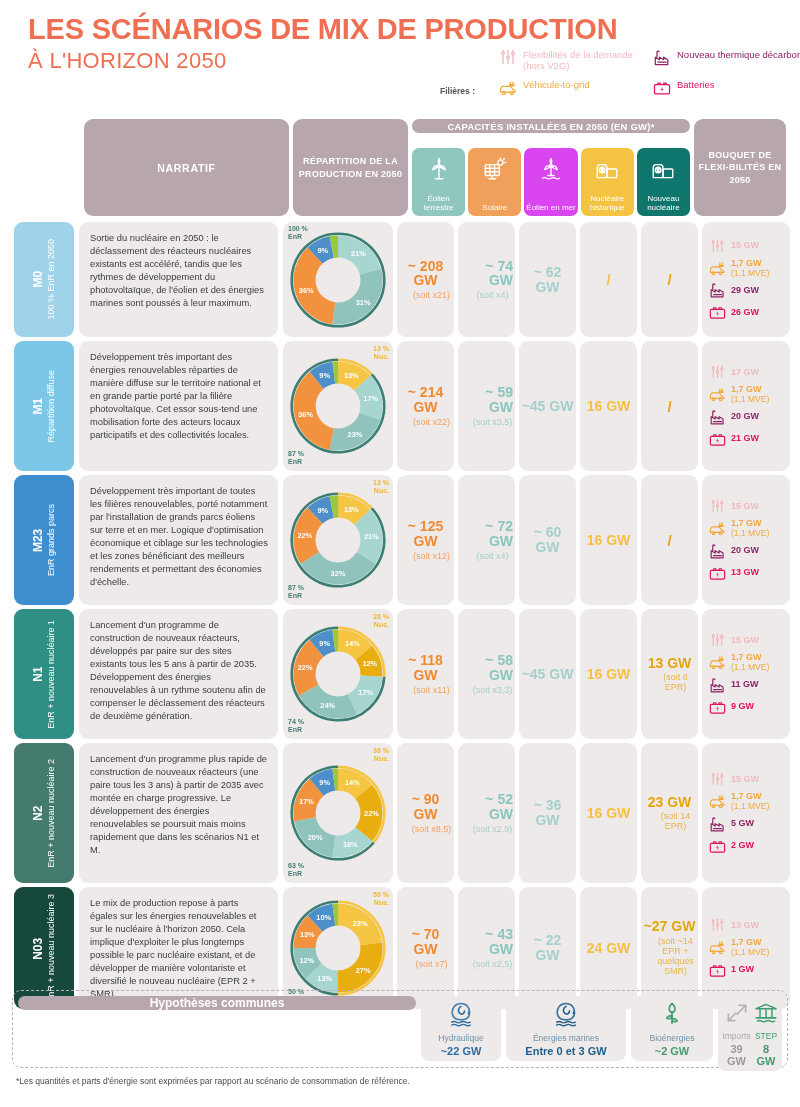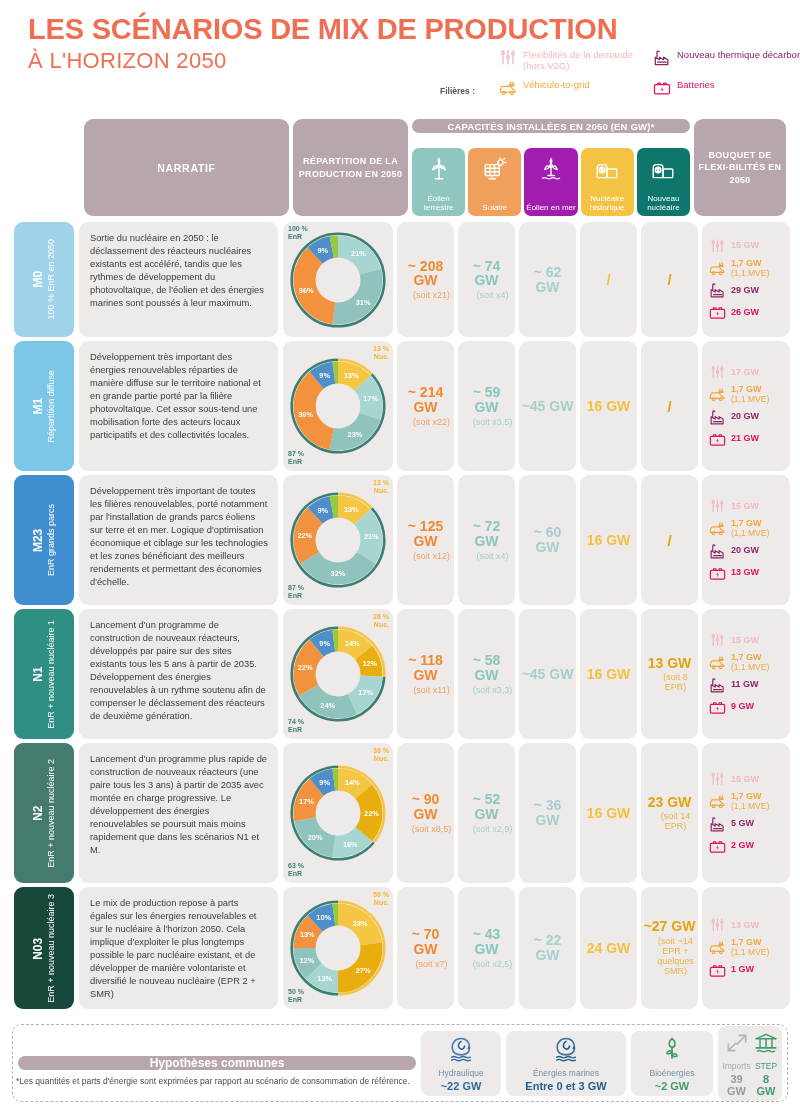--- a/index.html
+++ b/index.html
@@ -127,39 +127,39 @@
   .c-val {
     width: 57px; margin-left: 4px;
     display: flex; flex-direction: column; align-items: center; justify-content: center;
     text-align: center; padding: 4px 2px;
   }
   .v-main { font-size: 14px; font-weight: bold; line-height: 1.06; }
   .v-sub  { font-size: 9px; line-height: 1.12; margin-top: 2px; opacity: 0.75; padding-left: 12px; }
   .v-slash { font-size: 15px; font-weight: bold; }
 
   .col-solaire { color: #f08a31; }
-  .col-eolter  { color: #89c6bd; }
+  .col-eolter  { color: #89c6bd; text-align: right; }
   .col-eolmer  { color: #a3d0cc; }
   .col-nuchist { color: #f5c040; }
   .col-nucnew  { color: #e3a50c; }
 
   .c-flexi {
     width: 88px; margin-left: 4px; padding: 8px 4px 8px 6px;
     display: flex; flex-direction: column; justify-content: center; gap: 3px;
   }
   .fx-line { display: flex; align-items: center; gap: 4px; }
   .fx-ic { flex: 0 0 19px; height: 19px; display: flex; align-items: center; justify-content: center; }
   .fx-tx { font-size: 9px; font-weight: bold; line-height: 1.1; }
   .fx-tx .sm { font-weight: normal; display: block; font-size: 8.5px; }
 
   
   .footer {
-    position: absolute; left: 12px; top: 1024px; width: 776px; height: 78px;
+    position: absolute; left: 12px; top: 990px; width: 776px; height: 78px;
     border: 1.5px dashed #b9b0b0; border-radius: 9px;
-    padding: 5px; display: flex; gap: 5px; align-items: center;
+    padding: 5px; display: flex; gap: 5px; align-items: flex-start;
   }
   .hyp-box {
     flex: 0 0 398px; background: #b8a6ae; border-radius: 8px;
     display: flex; align-items: center; justify-content: center;
     color: #ffffff; font-size: 12px; font-weight: bold;
   }
   .hyp-cell {
     background: #efeaea; border-radius: 8px;
     display: flex; flex-direction: column; align-items: center; justify-content: center;
     padding: 4px 3px; text-align: center;
@@ -272,21 +272,21 @@
             <line x1="3" y1="11.3" x2="16" y2="11.3"></line>
             <line x1="3" y1="14.6" x2="16" y2="14.6"></line>
             <line x1="7.3" y1="8" x2="7.3" y2="18"></line>
             <line x1="11.6" y1="8" x2="11.6" y2="18"></line>
             <line x1="9.5" y1="18" x2="9.5" y2="21"></line>
             <line x1="6.5" y1="21" x2="12.5" y2="21"></line>
           </svg>
         </span>
         <span class="tlab">Solaire</span>
       </div>
-      <div class="th-tech" style="background: #a21caf;">
+      <div class="th-tech" style="background: #d946ef;">
         <span class="tico">
           <svg width="26" height="26" viewBox="0 0 24 24" fill="none" stroke="#fff" stroke-width="1.3" stroke-linecap="round" stroke-linejoin="round">
             <line x1="12" y1="10" x2="12" y2="18"></line>
             <circle cx="12" cy="9" r="1.2"></circle>
             <path d="M12 8 C11 5 11.2 3.6 12 2.5 C12.8 3.6 13 5 12 8 Z"></path>
             <path d="M11.2 9.6 C8.6 8.6 7.3 9 6.2 12.6 C7.8 12.6 9.7 11.4 11.2 9.6 Z"></path>
             <path d="M12.8 9.6 C15.4 8.6 16.7 9 17.8 12.6 C16.2 12.6 14.3 11.4 12.8 9.6 Z"></path>
             <line x1="9" y1="18" x2="15" y2="18"></line>
             <path d="M4 20.5 q2 -1.2 4 0 t4 0 t4 0 t4 0" stroke-width="1.1"></path>
           </svg>

